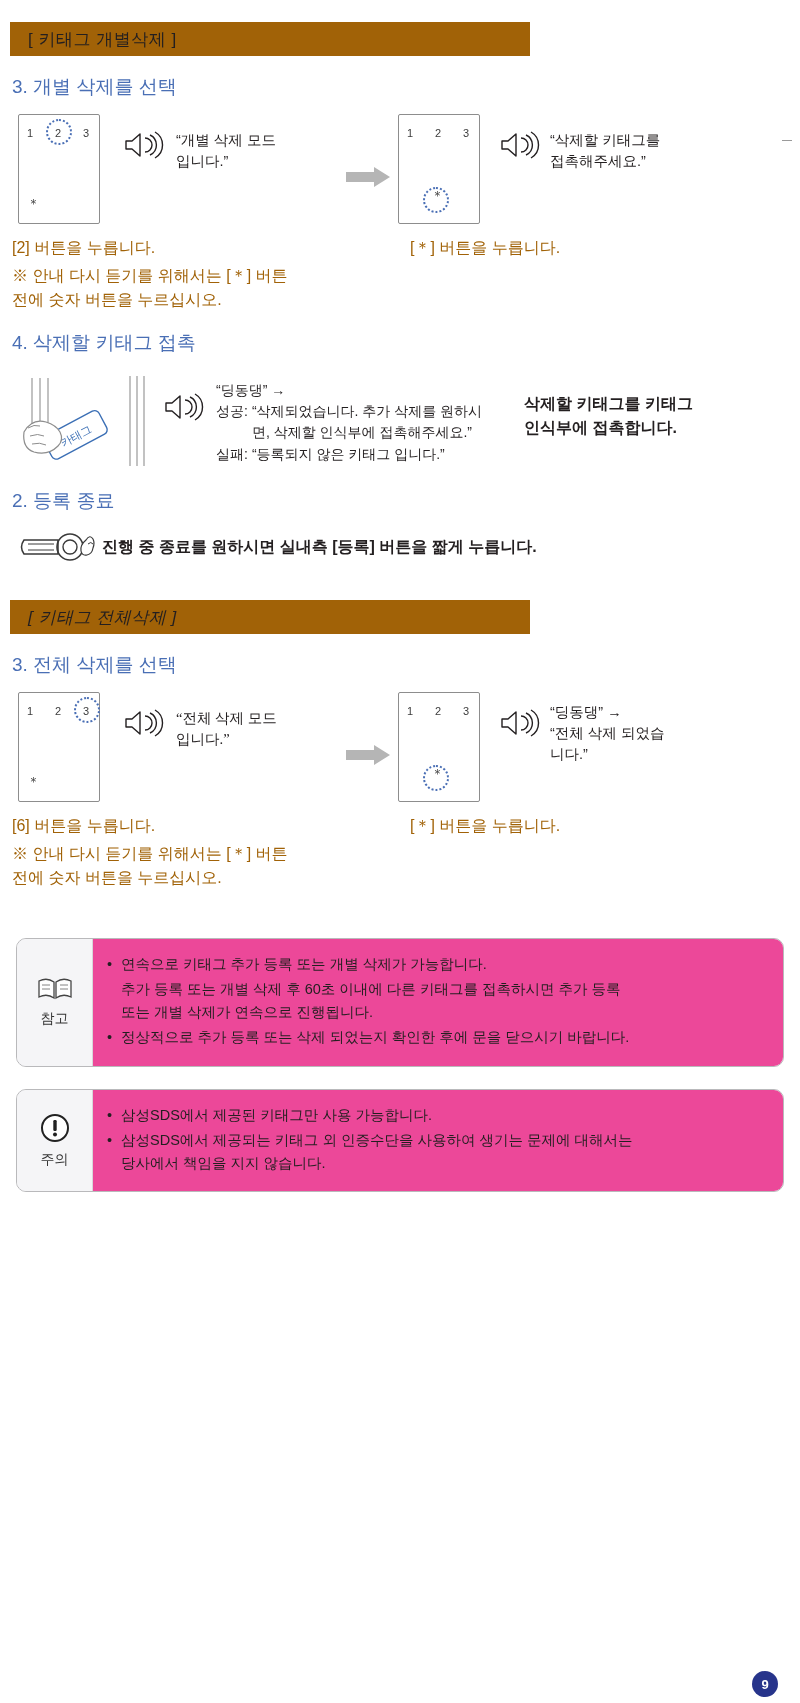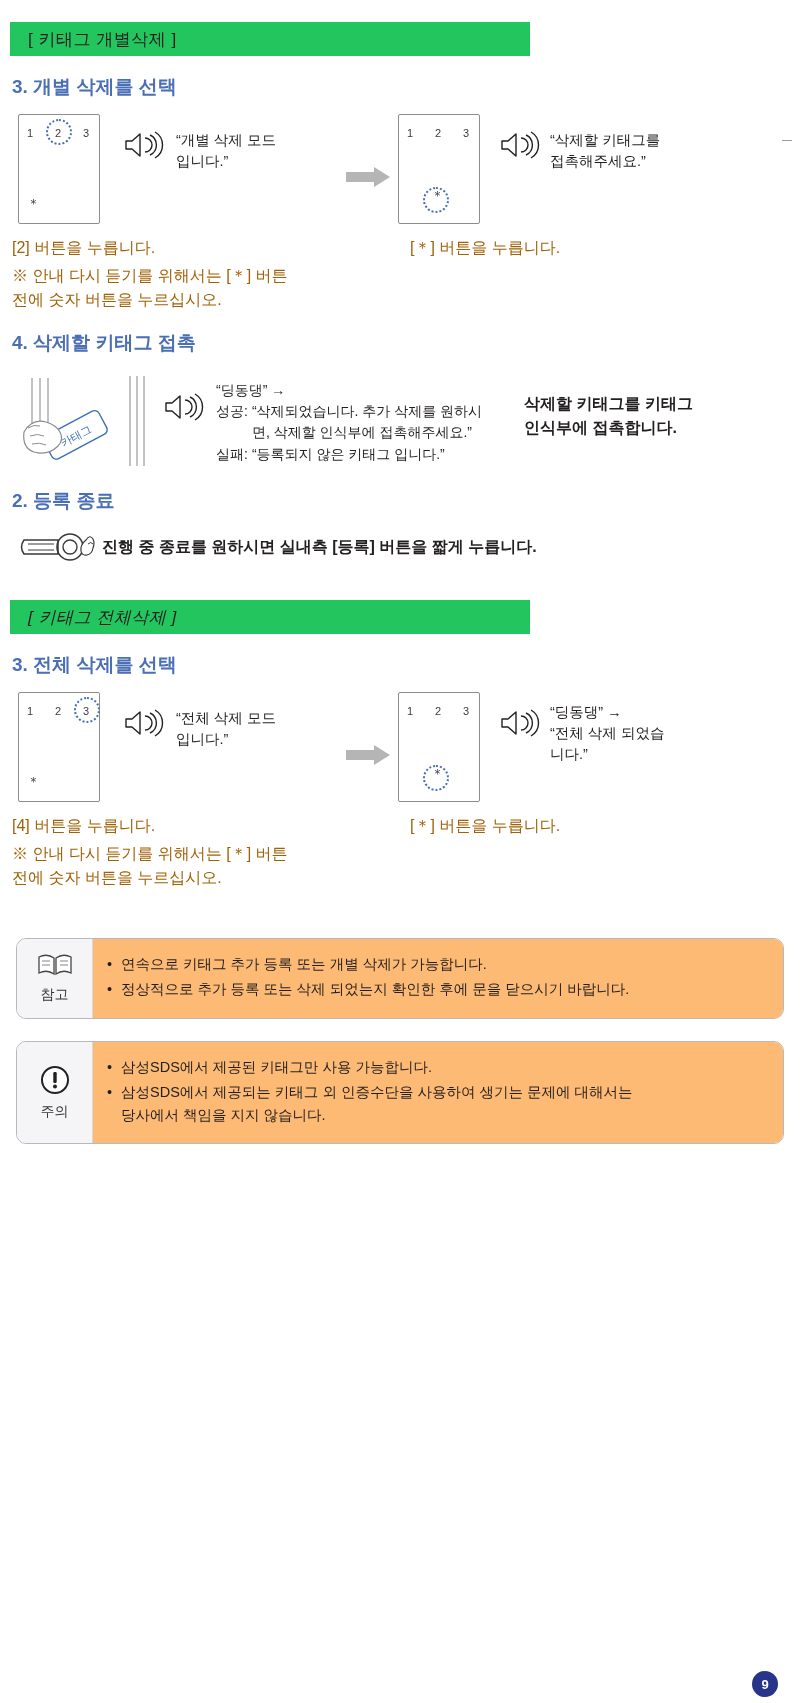--- a/index.html
+++ b/index.html
@@ -18,38 +18,38 @@
 
   .page {
     position: relative;
     width: 800px;
     height: 1703px;
     padding: 0;
   }
 
   
   .banner {
-    background: #22c55e;
+    background: #a16207;
     height: 34px;
     display: flex;
     align-items: center;
     padding-left: 18px;
     font-size: 17px;
     letter-spacing: 0.5px;
     color: #231f20;
   }
   .banner-ind { width: 520px; margin: 22px 0 0 10px; }
   .banner-all { width: 520px; margin: 30px 0 0 10px; font-style: italic; }
 
   
   .step-h {
     color: #4a6fb5;
     font-size: 19px;
     margin: 18px 0 0 12px;
-    font-weight: bold;
+    font-weight: normal;
   }
 
   
   .panel {
     width: 82px; height: 110px;
     border: 1px solid #8d8d8d;
     border-radius: 2px;
     position: relative;
     background: #fff;
   }
@@ -154,21 +154,21 @@
     flex-direction: column;
     align-items: center;
     justify-content: center;
     gap: 4px;
     border-right: 1px solid #d8d8da;
     background: #f5f5f7;
   }
   .note-ico .lbl { font-size: 14px; color: #333; }
   .note-body {
     padding: 14px 16px 14px 14px;
-    background: #fdba74;
+    background: #ec4899;
     flex: 1;
   }
   .bullets { margin: 0; padding: 0; list-style: none; }
   .bullets li {
     position: relative;
     padding-left: 14px;
     font-size: 14.5px;
     line-height: 1.55;
     color: #231f20;
     margin-bottom: 3px;
@@ -355,21 +355,21 @@
 
       <span class="spk" style="margin:16px 6px 0 22px;">
         <svg width="46" height="30" viewBox="0 0 46 30">
           <polygon points="4,11 10,11 18,4 18,26 10,19 4,19" fill="none" stroke="#231f20" stroke-width="1.4" stroke-linejoin="round"></polygon>
           <path d="M23 8 a7 7 0 0 1 0 14" fill="none" stroke="#231f20" stroke-width="1.4"></path>
           <path d="M28 5 a11 11 0 0 1 0 20" fill="none" stroke="#231f20" stroke-width="1.4"></path>
           <path d="M33 2 a15 15 0 0 1 0 26" fill="none" stroke="#231f20" stroke-width="1.4"></path>
         </svg>
       </span>
 
-      <div class="quote" style="margin:14px 0 0 2px; width:170px;">“전체 삭제 모드
+      <div class="quote" style="margin:14px 0 0 2px; width:170px;font-family:Liberation Serif, serif;">“전체 삭제 모드
 입니다.”</div>
     </div>
 
     <span class="arrow" style="margin:52px 6px 0 0;">
       <svg width="46" height="22" viewBox="0 0 46 22">
         <polygon points="0,6 28,6 28,1 44,11 28,21 28,16 0,16" fill="#b5b5b5"></polygon>
       </svg>
     </span>
 
     <div class="pair">
@@ -391,41 +391,43 @@
       </span>
 
       <div class="quote" style="margin:8px 0 0 2px; width:160px;">“딩동댕” →
 “전체 삭제 되었습
 니다.”</div>
     </div>
   </div>
 
   <div class="row" style="margin:12px 0 0 12px;">
     <div style="width:380px;">
-      <div class="caption">[4] 버튼을 누릅니다.</div>
+      <div class="caption">[6] 버튼을 누릅니다.</div>
       <div class="caption sub" style="margin-top:4px; white-space:pre-line;">※ 안내 다시 듣기를 위해서는 [＊] 버튼
     전에 숫자 버튼을 누르십시오.</div>
     </div>
     <div class="caption" style="margin-left:18px;">[＊] 버튼을 누릅니다.</div>
   </div>
 
   <div class="notebox" style="margin-top:48px;">
     <div class="note-ico">
       <span>
         <svg width="38" height="26" viewBox="0 0 38 26">
           <path d="M3 5 q8 -4 15 1 v16 q-7 -5 -15 -1 z" fill="#fff" stroke="#444" stroke-width="1.3"></path>
           <path d="M35 5 q-8 -4 -15 1 v16 q7 -5 15 -1 z" fill="#fff" stroke="#444" stroke-width="1.3"></path>
           <path d="M6 9 h8 M6 13 h8 M24 9 h8 M24 13 h8" stroke="#777" stroke-width="0.9"></path>
         </svg>
       </span>
       <span class="lbl">참고</span>
     </div>
     <div class="note-body">
       <ul class="bullets">
         <li>연속으로 키태그 추가 등록 또는 개별 삭제가 가능합니다.</li>
+        <li class="cont">추가 등록 또는 개별 삭제 후 60초 이내에 다른 키태그를 접촉하시면 추가 등록
+또는 개별 삭제가 연속으로 진행됩니다.</li>
         <li>정상적으로 추가 등록 또는 삭제 되었는지 확인한 후에 문을 닫으시기 바랍니다.</li>
       </ul>
     </div>
   </div>
 
   <div class="notebox" style="margin-top:22px;">
     <div class="note-ico">
       <span>
         <svg width="30" height="30" viewBox="0 0 30 30">
           <circle cx="15" cy="15" r="13" fill="#fff" stroke="#222" stroke-width="2"></circle>

